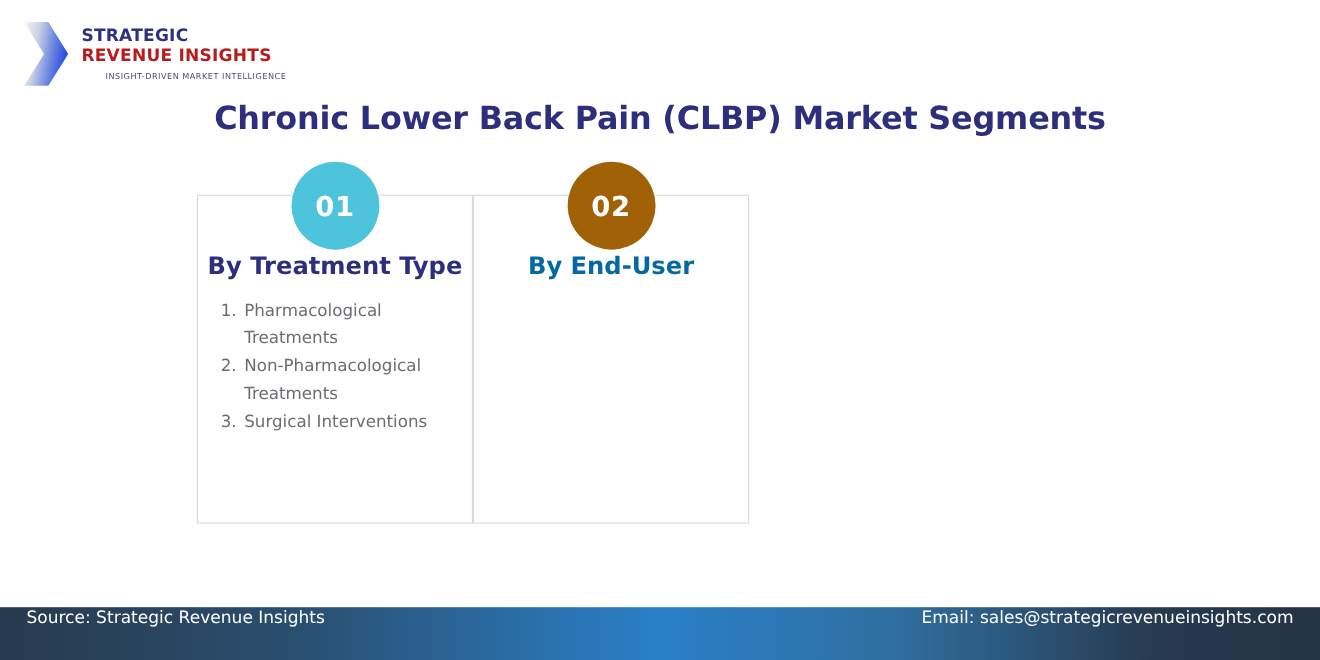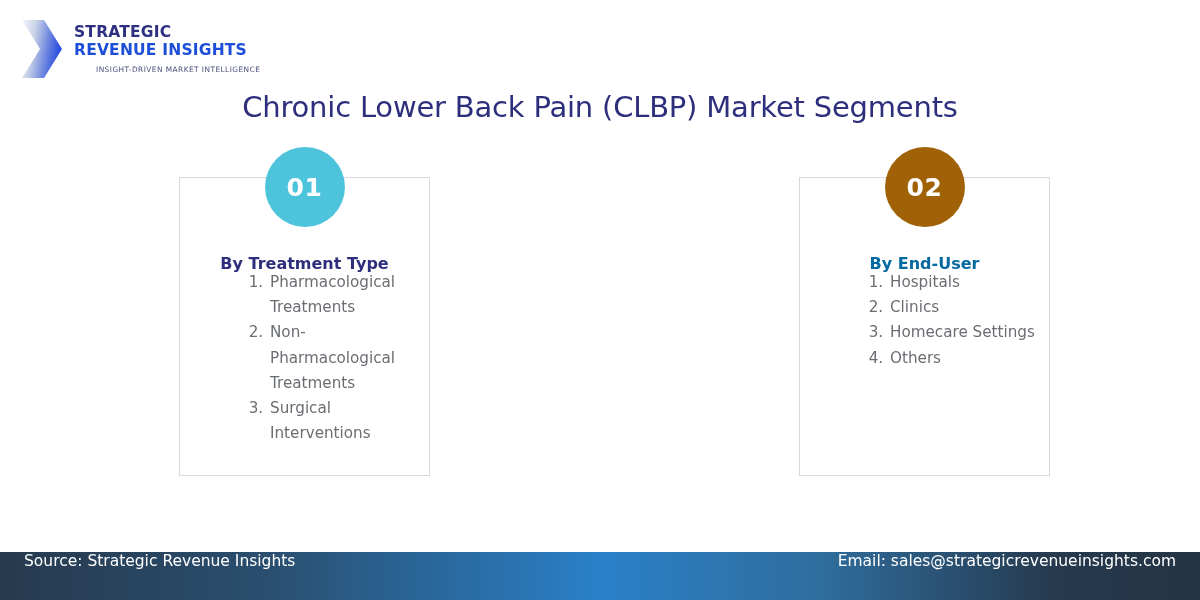--- a/index.html
+++ b/index.html
@@ -54,35 +54,34 @@
   }
 
   
   .page-title {
     position: absolute;
     left: 0;
     top: 90px;
     width: 1200px;
     text-align: center;
     font-family: "DejaVu Sans", sans-serif;
-    font-weight: normal;
+    font-weight: bold;
     font-size: 29px;
     color: #2d2f7d;
     letter-spacing: -0.2px;
   }
 
   
   .cards {
     position: absolute;
     left: 165px;
     top: 177px;
     width: 871px;
     height: 300px;
     display: flex;
-    justify-content: space-between;
     padding-left: 14px;
   }
   .card {
     position: relative;
     width: 251px;
     height: 299px;
     border: 1px solid #d8d9de;
     box-sizing: border-box;
     background: #ffffff;
   }
@@ -98,46 +97,45 @@
     align-items: center;
     justify-content: center;
     font-family: "DejaVu Sans", sans-serif;
     font-weight: bold;
     font-size: 25px;
     color: #ffffff;
     letter-spacing: 0.5px;
   }
   .card-heading {
     position: absolute;
-    top: 76px;
+    top: 52px;
     left: 0;
     width: 100%;
     text-align: center;
     font-family: "DejaVu Sans", sans-serif;
     font-weight: bold;
-    font-size: 16px;
+    font-size: 22px;
     color: #2d2f7d;
   }
   .card-list {
     position: absolute;
     top: 92px;
     left: 0;
     width: 100%;
     margin: 0;
     padding: 0 14px 0 40px;
     box-sizing: border-box;
     list-style-position: outside;
     font-family: "DejaVu Sans", sans-serif;
     font-size: 15.2px;
     color: #6a6d72;
     line-height: 1.66;
   }
   .card-list li {
     padding-left: 2px;
-    margin-left: 48px;
   }
 
   
   .footer {
     position: absolute;
     left: 0;
     bottom: 0;
     width: 1200px;
     height: 48px;
     background: linear-gradient(90deg,
@@ -170,21 +168,21 @@
         <stop offset="0%" stop-color="#f4f6fa"></stop>
         <stop offset="35%" stop-color="#c9d2e6"></stop>
         <stop offset="70%" stop-color="#6f88e0"></stop>
         <stop offset="100%" stop-color="#2b4fe0"></stop>
       </linearGradient>
     </defs>
     <path d="M2 2 L24 2 L42 31 L24 60 L2 60 L20 31 Z" fill="url(#chevGrad)"></path>
   </svg>
   <div class="logo-text">
     <div class="logo-line1" style="color: rgb(45, 49, 128);">STRATEGIC</div>
-    <div class="logo-line2" style="color: #1d4ed8;">REVENUE INSIGHTS</div>
+    <div class="logo-line2" style="color: #b91c1c;">REVENUE INSIGHTS</div>
     <div class="logo-tagline">INSIGHT-DRIVEN MARKET INTELLIGENCE</div>
   </div>
 </div>
 
 <div class="page-title" style="color: rgb(45, 47, 125);">Chronic Lower Back Pain (CLBP) Market Segments</div>
 
 <div class="cards">
 
   <div class="card">
     <div class="badge" style="background: rgb(78, 195, 220);">01</div>
@@ -192,26 +190,20 @@
     <ol class="card-list">
       <li>Pharmacological Treatments</li>
       <li>Non-Pharmacological Treatments</li>
       <li>Surgical Interventions</li>
     </ol>
   </div>
 
   <div class="card">
     <div class="badge" style="background: #a16207;">02</div>
     <div class="card-heading" style="color: #0369a1;">By End-User</div>
-    <ol class="card-list">
-      <li>Hospitals</li>
-      <li>Clinics</li>
-      <li>Homecare Settings</li>
-      <li>Others</li>
-    </ol>
   </div>
 
 
 </div>
 
 <div class="footer">
   <div class="footer-source">Source: Strategic Revenue Insights</div>
   <div class="footer-email">Email: sales@strategicrevenueinsights.com</div>
 </div>
 

